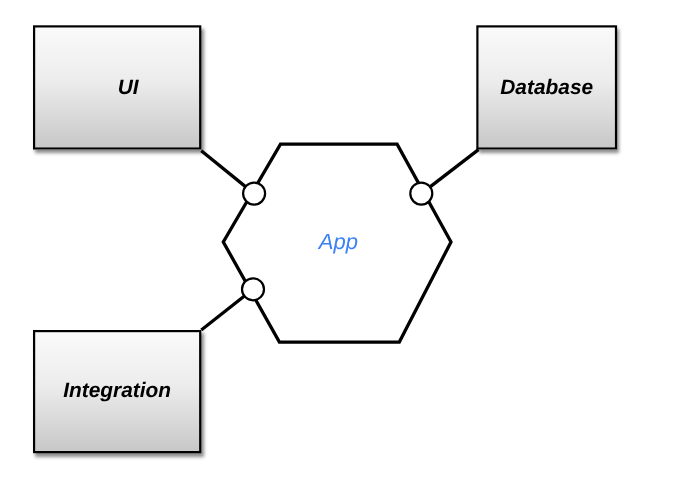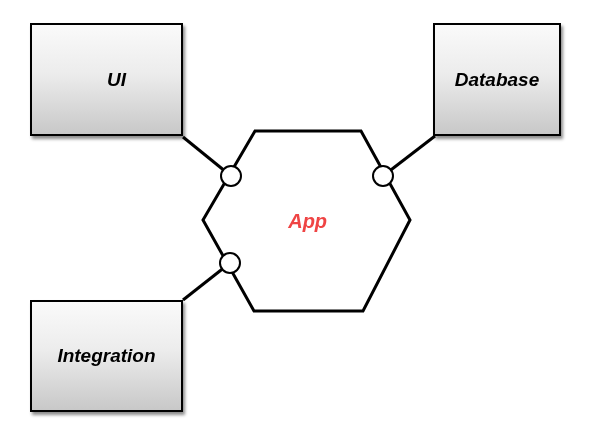--- a/index.html
+++ b/index.html
@@ -37,24 +37,24 @@
     font-weight: bold;
     font-style: italic;
     font-size: 19px;
     color: #000000;
     white-space: nowrap;
   }
   .hex-label {
     position: absolute;
     transform: translate(-50%, -50%);
     font-family: "Liberation Sans", sans-serif;
-    font-weight: bold;
+    font-weight: normal;
     font-style: italic;
     font-size: 20px;
-    color: #ef4444;
+    color: #3b82f6;
     white-space: nowrap;
   }
 </style>
 </head>
 <body>
 
 <div class="canvas" style="width: 615px; height: 448px; background: rgb(255, 255, 255);">
   <svg id="diagram-svg" viewBox="0 0 615 448">
       <line x1="183" y1="137" x2="231" y2="176" stroke="#000000" stroke-width="3"></line>
       <line x1="435" y1="136" x2="383" y2="176" stroke="#000000" stroke-width="3"></line>

